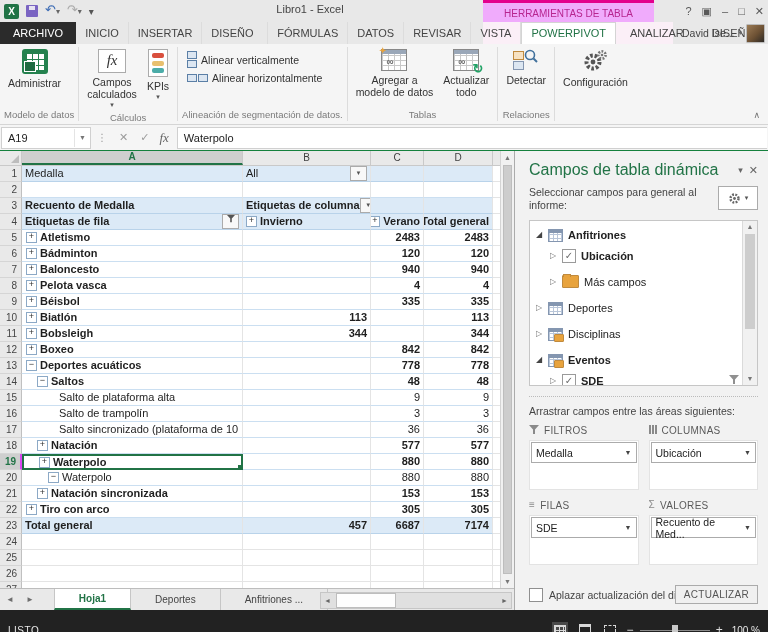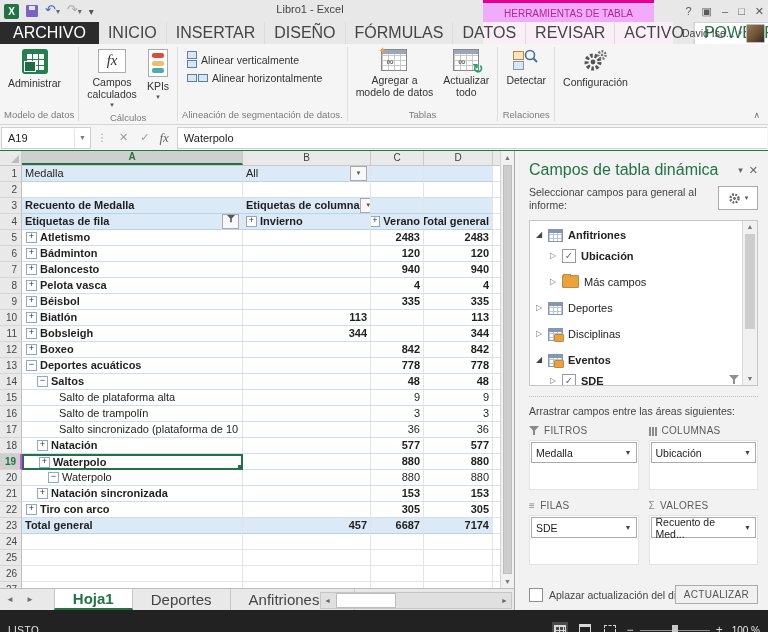--- a/index.html
+++ b/index.html
@@ -20,21 +20,21 @@
   #wintitle{position:absolute;left:240px;top:3px;width:140px;text-align:center;font-size:11px;color:#444;}
   #ctx-title{position:absolute;left:483px;top:0;width:171px;height:22px;background:#f0abfc;
              border-top:3px solid #E3008C;box-sizing:border-box;text-align:center;}
   #ctx-title span{font-size:10px;color:#B7258F;line-height:19px;letter-spacing:0px;}
   .win-ctrls{position:absolute;right:4px;top:0;height:22px;display:flex;align-items:center;gap:10px;}
   .win-ctrls span{color:#595959;font-size:11px;cursor:default;}
   
   #tabrow{position:absolute;left:0;top:22px;width:768px;height:22px;background:#E8E8E8;}
   #ctx-tabs-bg{position:absolute;left:483px;top:0;width:190px;height:22px;background:#FBEFF7;}
   #tabs{position:absolute;left:0;top:0;height:22px;display:flex;}
-  .tab{height:22px;line-height:22px;padding:0 9px;font-size:16px;color:#444;border-right:1px solid #DCDCDC;}
+  .tab{height:22px;line-height:22px;padding:0 9px;font-size:11px;color:#444;border-right:1px solid #DCDCDC;}
   .tab.file{background:#2B2B2B;color:#fff;padding:0 13px;border-right:none;}
   .tab.active{background:#FFFFFF;color:#217346;border:1px solid #D4D4D4;border-bottom:none;box-sizing:border-box;line-height:20px;}
   .tab.ctx{border-right:none;background:transparent;padding:0 14px;}
   #user-chip{position:absolute;right:3px;top:0;height:22px;display:flex;align-items:center;gap:4px;}
   #user-chip .uname{font-size:10.5px;color:#444;}
   #user-chip .caret{font-size:7px;color:#666;}
   .avatar{width:17px;height:17px;border-radius:1px;background:linear-gradient(135deg,#9b7b55 0%,#6d5134 55%,#2e2a26 100%);border:1px solid #bbb;}
   
   #ribbon{position:absolute;left:0;top:44px;width:768px;height:81px;background:#F5F5F5;border-bottom:1px solid #D5D5D5;box-sizing:border-box;display:flex;}
   .rgroup{display:flex;flex-direction:column;}
@@ -109,21 +109,21 @@
   .selcell{position:relative;border:2px solid #217346 !important;line-height:12px;z-index:3;}
   .selcell .fillhandle{position:absolute;right:-3px;bottom:-3px;width:5px;height:5px;background:#217346;border:1px solid #fff;}
   
   #vscroll{position:absolute;right:0;top:0;width:14px;height:437px;background:#F1F1F1;border-left:1px solid #D4D4D4;box-sizing:border-box;}
   #vscroll .arr{height:13px;text-align:center;font-size:7px;color:#777;line-height:13px;}
   #vscroll .thumb{position:absolute;left:2px;right:2px;top:14px;bottom:14px;background:#CDCDCD;border:1px solid #BDBDBD;}
   #vscroll .arr.dn{position:absolute;bottom:0;left:0;right:0;}
   
   #sheettabs{height:22px;background:#E9E9E9;border-top:1px solid #BDBDBD;box-sizing:border-box;display:flex;align-items:center;flex:none;position:relative;}
   .st-nav{color:#6E6E6E;font-size:8px;padding:0 6px;}
-  .stab{height:21px;line-height:21px;font-size:15px;color:#444;padding:0 18px;border-right:1px solid #C6C6C6;}
+  .stab{height:21px;line-height:21px;font-size:10px;color:#444;padding:0 24px;border-right:1px solid #C6C6C6;}
   .stab.active{background:#fff;color:#217346;font-weight:bold;border-bottom:2px solid #217346;box-sizing:border-box;line-height:19px;border-left:1px solid #C6C6C6;}
   .st-plus{width:14px;height:14px;border:1px solid #7C7C7C;border-radius:50%;color:#555;font-size:10px;line-height:13px;
            text-align:center;margin:0 6px;}
   .st-dots{color:#666;font-size:10px;margin:0 4px;}
   #hscroll{position:absolute;right:2px;top:3px;width:190px;height:15px;background:#E0E0E0;border:1px solid #C6C6C6;display:flex;align-items:center;}
   #hscroll .ha{font-size:7px;color:#666;padding:0 3px;}
   #hscroll .hthumb{width:58px;height:13px;background:#FDFDFD;border:1px solid #BDBDBD;margin-left:2px;}
   
   #panel{width:253px;height:459px;background:#F2F2F2;box-sizing:border-box;padding:10px 10px 6px 14px;display:flex;flex-direction:column;position:relative;}
   #panel-title-row{display:flex;align-items:center;}
@@ -155,21 +155,21 @@
   .tbl-ico .grid:before{content:"";position:absolute;left:0;top:0;right:0;height:3px;background:#8496B0;}
   .tbl-ico.folder .fold{position:absolute;right:-1px;bottom:-2px;width:8px;height:6px;background:#E8A33D;border:1px solid #C08A3E;border-radius:1px;}
   .fold-ico{position:relative;width:15px;height:11px;margin-right:5px;flex:none;background:#E8A33D;border:1px solid #C08A3E;border-radius:1px;}
   .fold-ico:before{content:"";position:absolute;left:0;top:-2px;width:6px;height:2px;background:#E8A33D;border:1px solid #C08A3E;border-bottom:none;}
   #fl-scroll{position:absolute;right:0;top:0;bottom:0;width:14px;background:#F1F1F1;border-left:1px solid #DADADA;}
   #fl-scroll .arr{height:12px;text-align:center;font-size:7px;color:#777;line-height:12px;}
   #fl-scroll .arr.dn{position:absolute;bottom:0;left:0;right:0;}
   #fl-scroll .thumb{position:absolute;left:2px;right:2px;top:13px;height:95px;background:#CDCDCD;}
   #drag-text{margin-top:10px;padding-top:8px;border-top:1px dotted #BBBBBB;font-size:10.5px;color:#444;}
   #areas{margin-top:8px;display:grid;grid-template-columns:1fr 1fr;column-gap:10px;row-gap:10px;}
-  .area h4{margin:0 0 4px 0;font-size:10px;color:#5A5A5A;font-weight:normal;display:flex;align-items:flex-end;gap:5px;letter-spacing:0.3px;}
+  .area h4{margin:0 0 4px 0;font-size:10px;color:#5A5A5A;font-weight:normal;display:flex;align-items:flex-start;gap:5px;letter-spacing:0.3px;}
   .area .well{background:#fff;border:1px solid #E3E3E3;height:46px;padding:1px;}
   .chip{height:19px;background:#fff;border:1px solid #ABABAB;display:flex;align-items:center;font-size:10.5px;color:#222;padding:0 4px;}
   .chip .cdd{margin-left:auto;font-size:7px;color:#444;}
   .a-ico{color:#8A8A8A;font-size:10px;line-height:10px;}
   .cols-ico{display:inline-flex;gap:1px;}
   .cols-ico i{display:block;width:2px;height:9px;background:#8A8A8A;}
   #defer-row{margin-top:auto;display:flex;align-items:center;padding-top:8px;}
   #defer-cb{width:12px;height:12px;border:1px solid #8F8F8F;background:#fff;flex:none;}
   #defer-label{font-size:10.5px;color:#444;margin-left:6px;flex:1;white-space:nowrap;overflow:hidden;}
   #update-btn{border:1px solid #ABABAB;background:#F0F0F0;color:#555;font-size:10px;padding:3px 8px;letter-spacing:0.3px;}
@@ -218,21 +218,21 @@
   <div id="tabrow">
     <div id="ctx-tabs-bg"></div>
     <div id="tabs">
         <div class="tab file">ARCHIVO</div>
         <div class="tab">INICIO</div>
         <div class="tab">INSERTAR</div>
         <div class="tab">DISEÑO DE PÁGINA</div>
         <div class="tab">FÓRMULAS</div>
         <div class="tab">DATOS</div>
         <div class="tab">REVISAR</div>
-        <div class="tab">ACTIVO</div>
+        <div class="tab">VISTA</div>
         <div class="tab active">POWERPIVOT</div>
         <div class="tab ctx">ANALIZAR</div>
         <div class="tab ctx">DISEÑO</div>
       </div>
     <div id="user-chip">
       <span class="uname">David Ise...</span>
       <span class="caret">▾</span>
       <div class="avatar"></div>
     </div>
   </div>

